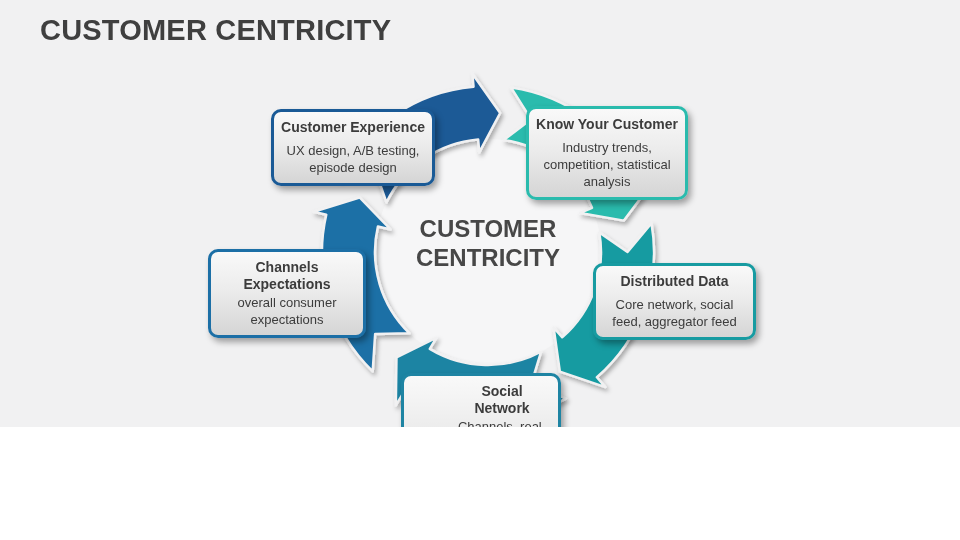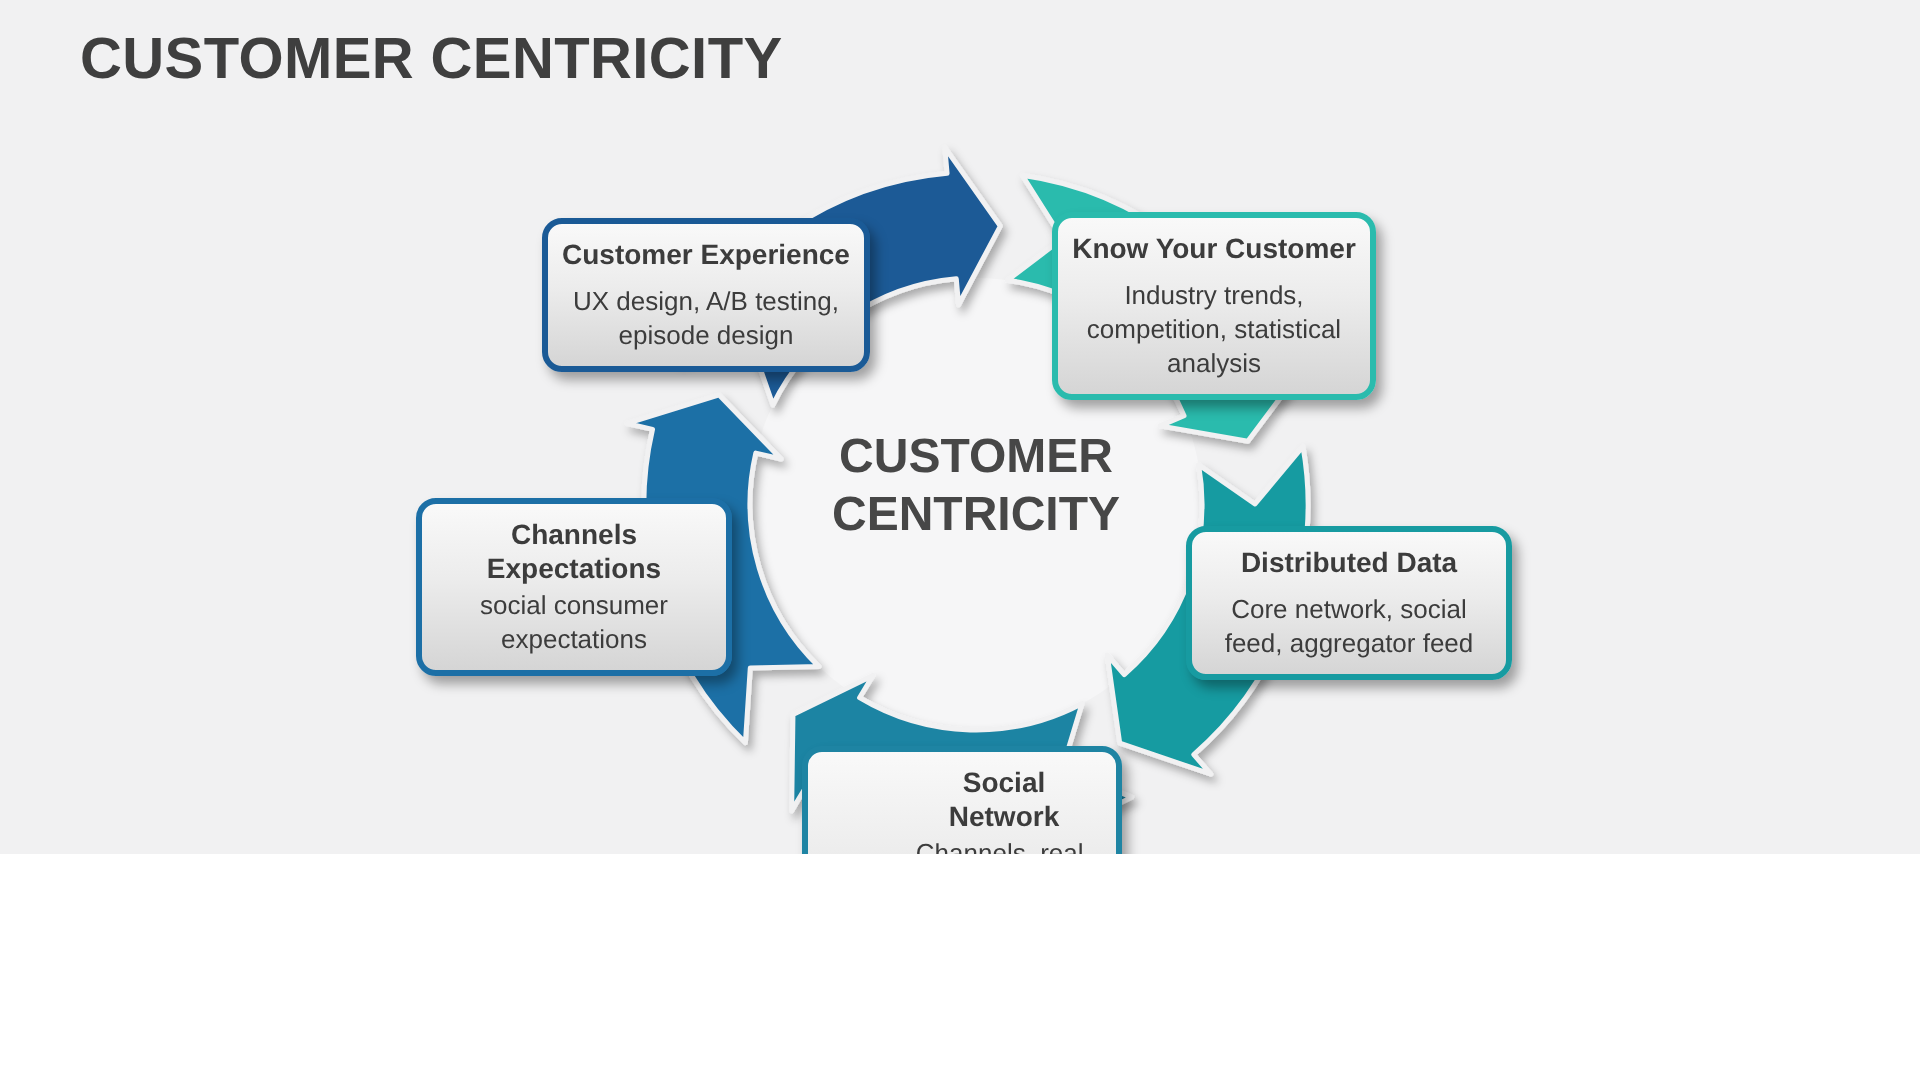--- a/index.html
+++ b/index.html
@@ -103,16 +103,16 @@
     <div class="node-desc">Industry trends, competition, statistical analysis</div>
   </div>
 
   <div class="node node-3" style="border-color: rgb(30, 132, 163); padding-left: 48px;">
     <div class="node-title">Social Network</div>
     <div class="node-desc">Channels, real-time feed, parameterized information</div>
   </div>
 
   <div class="node node-4" style="border-color: rgb(28, 111, 166);">
     <div class="node-title">Channels Expectations</div>
-    <div class="node-desc">social consumer expectations</div>
+    <div class="node-desc">overall consumer expectations</div>
   </div>
 
 </main>
 
 </body></html>

